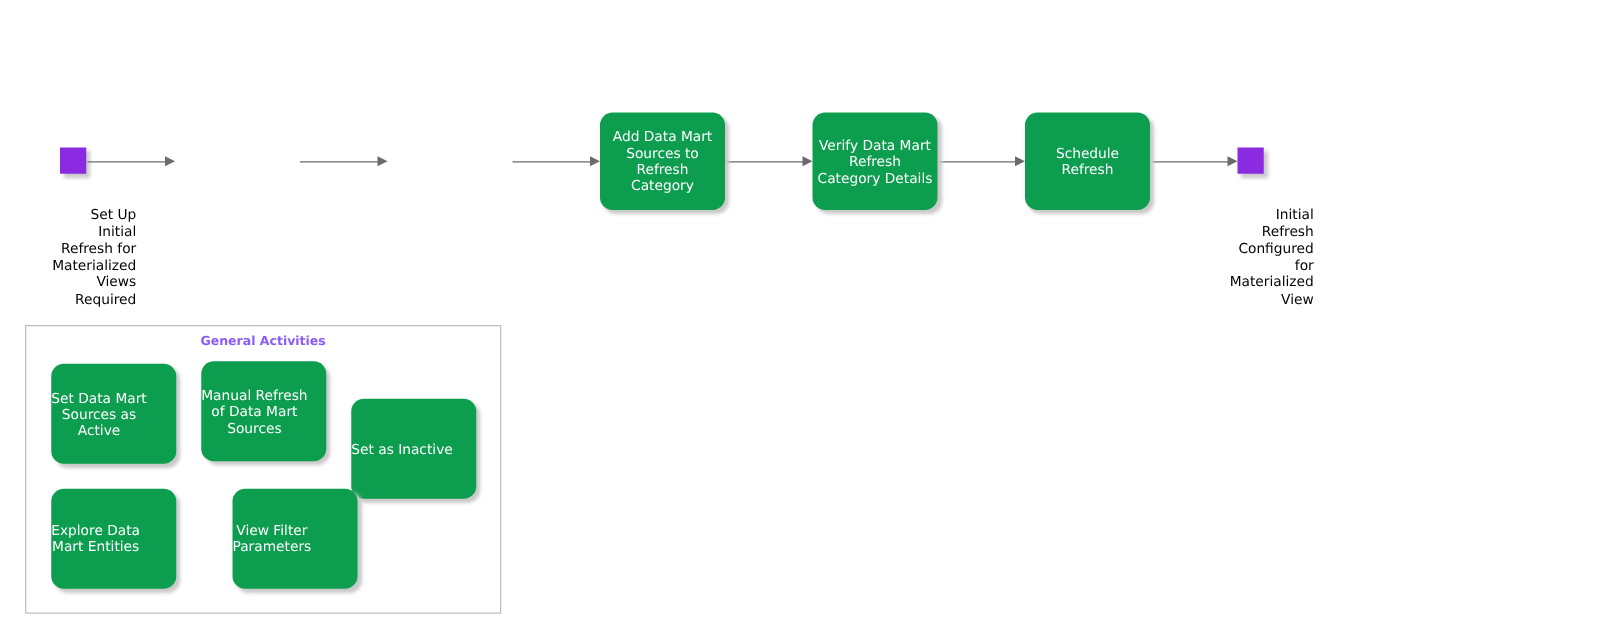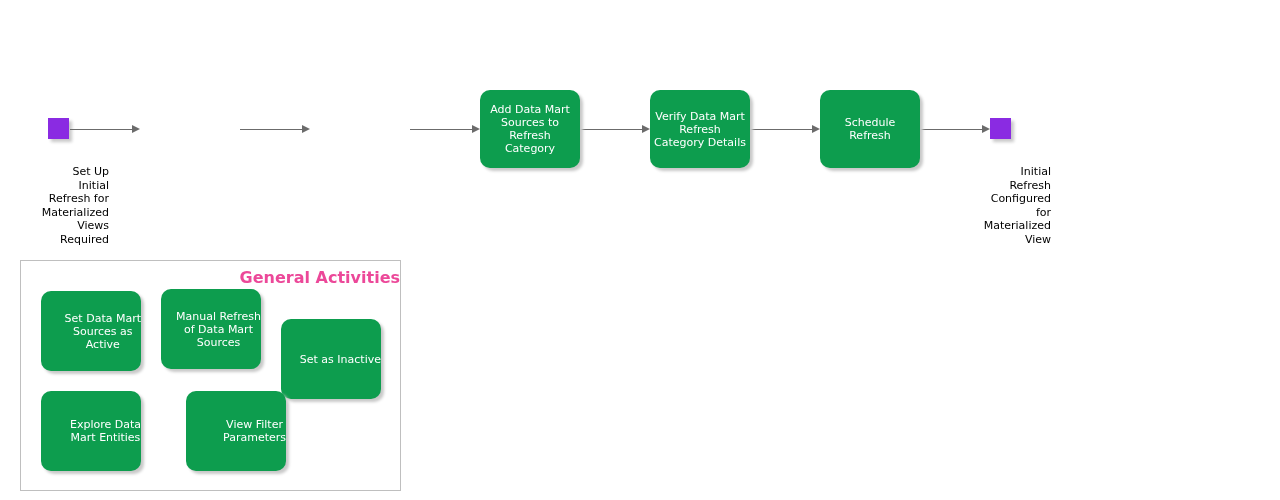--- a/index.html
+++ b/index.html
@@ -63,27 +63,27 @@
     border-left:8px solid var(--arrow);
   }
 
   
   .panel{
     position:absolute;left:20px;top:260px;width:381px;height:231px;
     background:#ffffff;border:1px solid var(--panel-border);
   }
   .panel-title{
     position:absolute;left:0;top:7px;width:100%;
-    text-align:right;font-size:16px;font-weight:bold;color:#ec4899;
+    text-align:center;font-size:10px;font-weight:bold;color:#8b5cf6;
   }
   .act{
     position:absolute;width:100px;height:80px;
     background:var(--green);border-radius:10px;
     box-shadow:3px 3px 3px var(--shadow);
-    display:flex;align-items:center;justify-content:flex-end;
+    display:flex;align-items:center;justify-content:flex-start;
     cursor:pointer;
   }
 </style>
 </head>
 <body>
 
 <div class="canvas">
 
 
   <div class="terminal start"></div>

